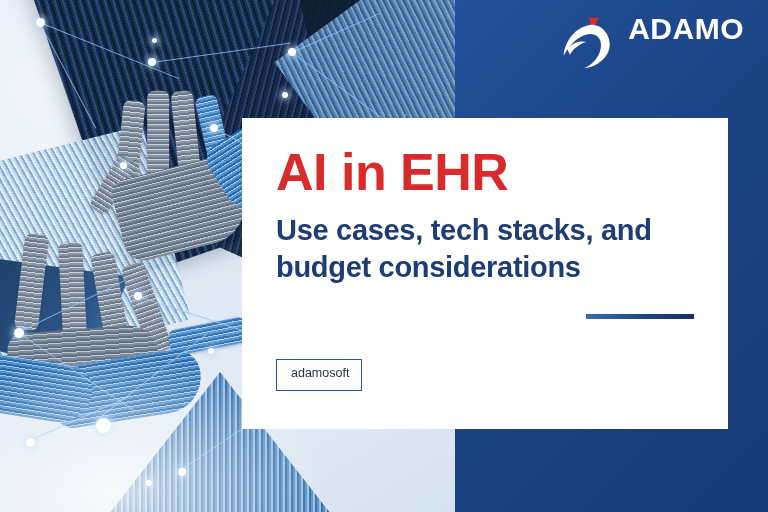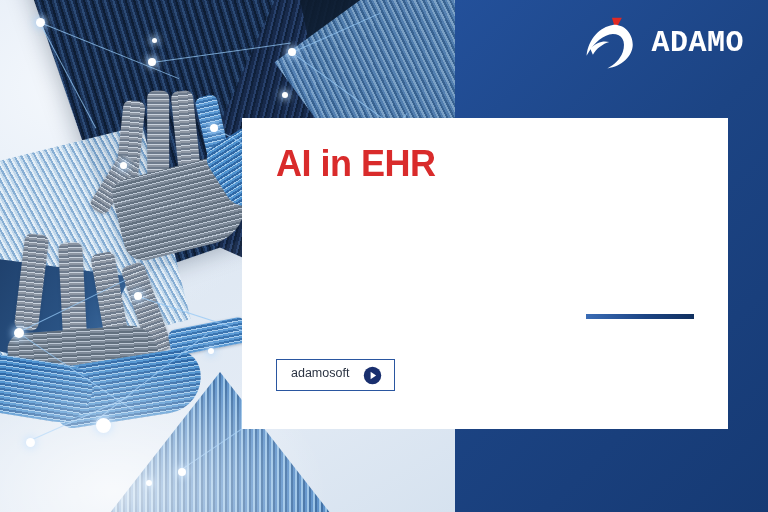--- a/index.html
+++ b/index.html
@@ -201,23 +201,22 @@
     width: 313px;
     height: 512px;
     background: linear-gradient(135deg, #23509a 0%, #1c4484 45%, #163a74 100%);
   }
 
   
   .logo {
     position: absolute;
     right: 24px; top: 14px;
     display: flex;
-    align-items: center;
+    align-items: flex-start;
     gap: 11px;
-    font-family: Liberation Mono, monospace;
   }
   .logo-mark { width: 58px; height: 58px; display: block; }
   .logo-words { display: flex; flex-direction: column; line-height: 1; }
   .logo-words .w1 {
     color: #ffffff;
     font-size: 30px;
     font-weight: bold;
     letter-spacing: .5px;
   }
   .logo-words .w2 {
@@ -233,21 +232,21 @@
     position: absolute;
     left: 242px; top: 118px;
     width: 486px;
     height: 311px;
     background: #ffffff;
     padding: 28px 34px 0 34px;
   }
 
   .card-title {
     color: #d92b2b;
-    font-size: 36px;
+    font-size: 52px;
     font-weight: bold;
     letter-spacing: -.5px;
     line-height: 1;
   }
   .card-subtitle {
     color: #1d3d74;
     font-size: 29px;
     font-weight: bold;
     line-height: 1.28;
     margin-top: 14px;
@@ -299,20 +298,21 @@
     display: flex;
     gap: 14px;
     background: #ffffff;
     border: 1.6px solid #2a56a0;
     color: #2b3342;
     padding: 6px 12px 6px 14px;
     height: 32px;
     font-size: 12.5px;
     cursor: pointer;
     font-family: "Liberation Sans", sans-serif;
+    flex-direction: column;
   }
   .icon-play-circle { width: 19px; height: 19px; display: block; }
 </style>
 </head>
 <body>
 
 <div class="banner">
 
   <div class="photo-pane">
     <div class="sky-wash"></div>
@@ -394,20 +394,21 @@
       <path d="M34 12 C20 14 7 27 5 46 C14 30 24 23 34 22 C44 22 49 30 45 42 C42 50 36 56 28 60 C44 58 56 46 56 34 C56 21 46 11 34 12 Z" fill="#ffffff"></path>
       <path d="M9 38 C16 31 24 29 30 31 C23 33 16 38 12 45 Z" fill="#ffffff"></path>
     </svg>
     <div class="logo-words">
       <span class="w1">ADAMO</span>
     </div>
   </div>
 
   <div class="card">
     <div class="card-title">AI in EHR</div>
+    <div class="card-subtitle">Use cases, tech stacks, and budget considerations</div>
 
     <div class="rule-wrap">
       <div class="rule"></div>
     </div>
 
     <div class="btn-row">
 
       <button class="btn-secondary">
         <span class="lbl">adamosoft</span>
         <svg class="icon-play-circle" viewBox="0 0 24 24" aria-hidden="true">

